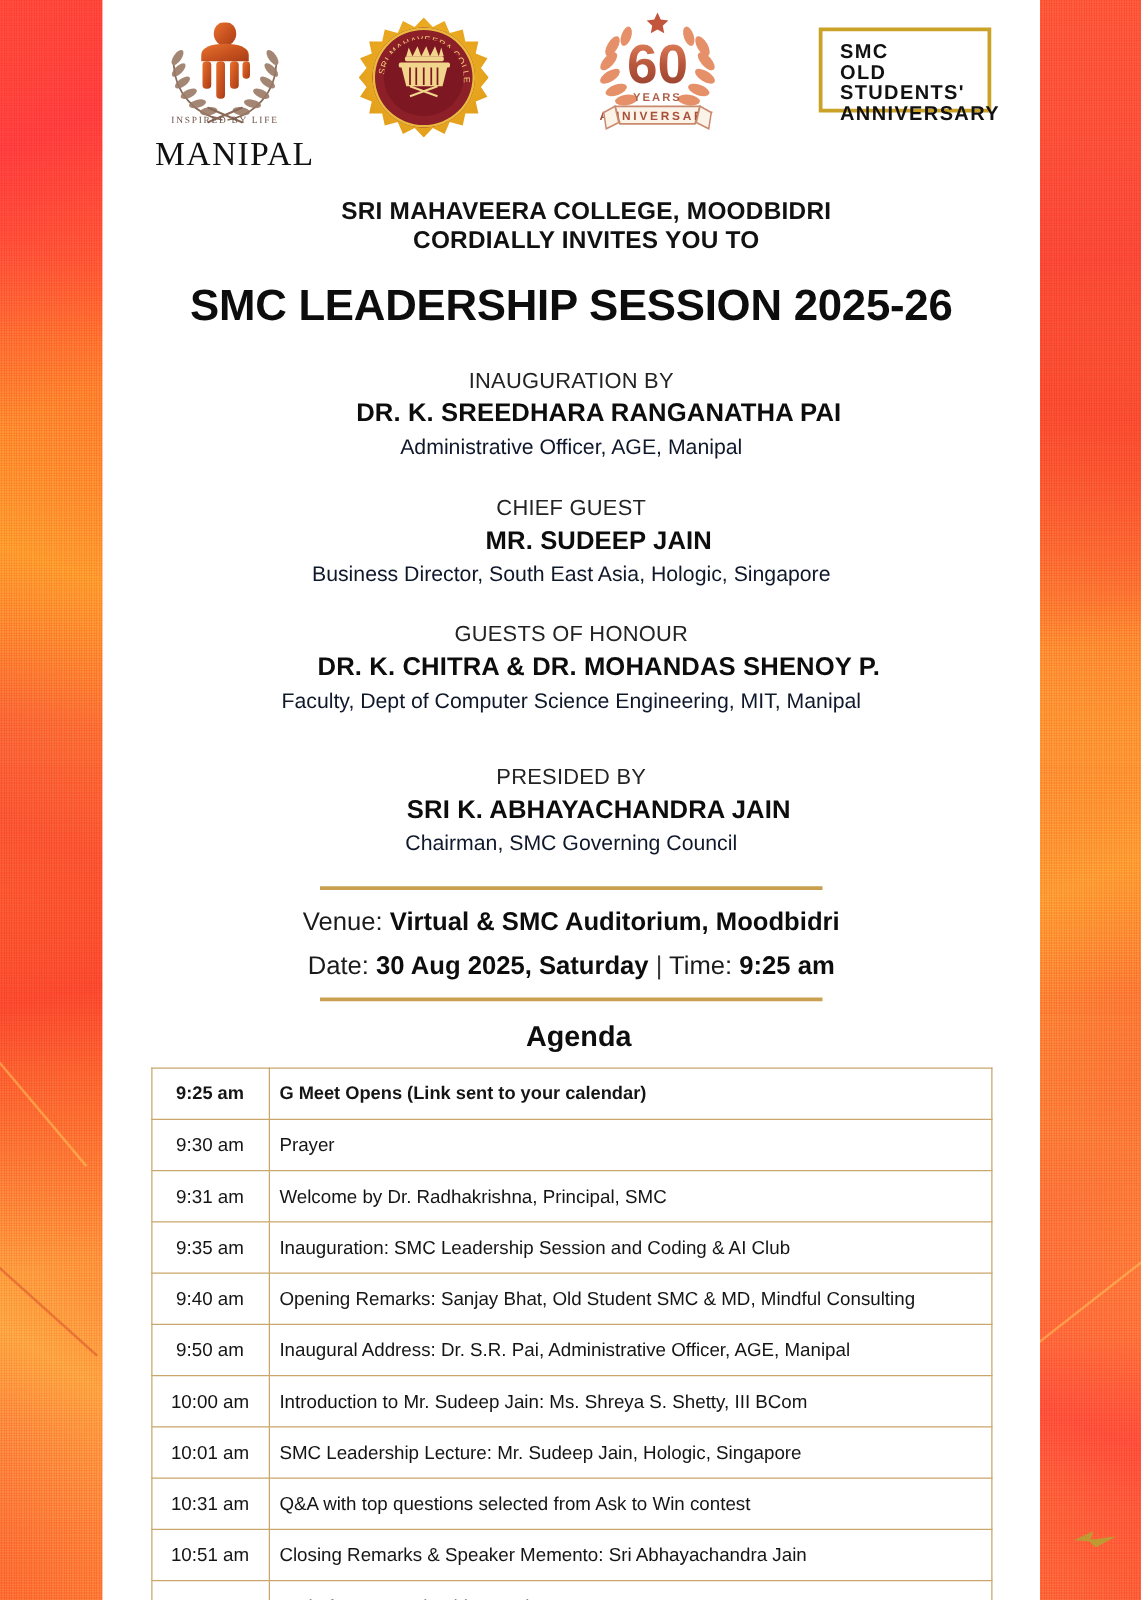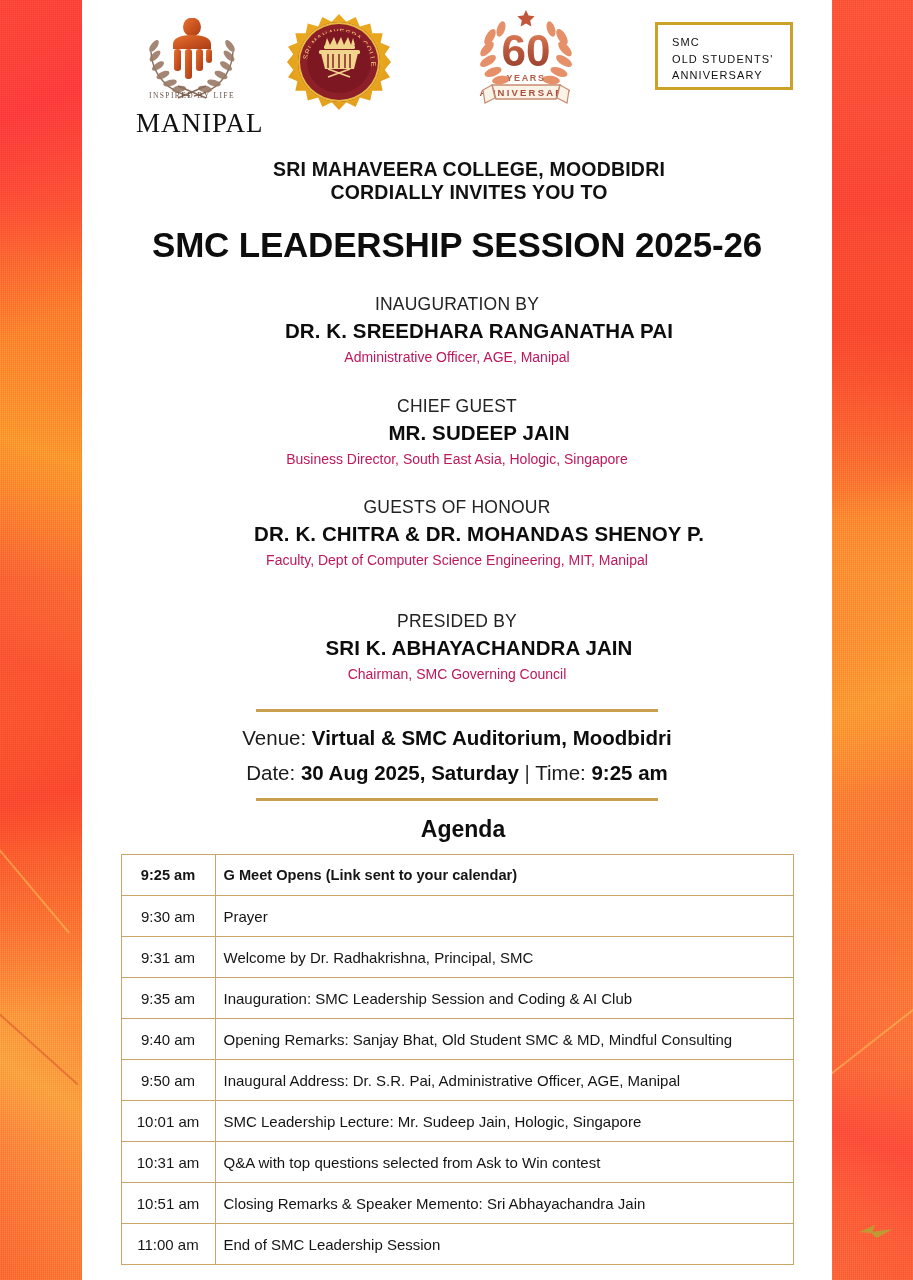--- a/index.html
+++ b/index.html
@@ -73,21 +73,21 @@
   }
 
   
   .logos {
     position: relative;
     height: 148px;
   }
   .logo { position: absolute; top: 0; }
 
   
-  .logo-manipal { left: 54px; top: 8px; width: 112px; text-align: center; }
+  .logo-manipal { left: 42px; top: 8px; width: 112px; text-align: center; }
   .manipal-emblem {
     position: relative; width: 112px; height: 104px; margin: 0 auto;
   }
   .wreath {
     position: absolute; left: 6px; top: 8px;
     width: 100px; height: 84px;
     border: 0;
   }
   .flame {
     position: absolute; left: 50%; top: 10px; transform: translateX(-50%);
@@ -138,21 +138,21 @@
   .logo-osa {
     left: 573px; top: 22px;
     width: 138px; height: 68px;
     border: 3px solid #c9a227;
     background: #fff;
     box-sizing: border-box;
     padding: 9px 0 0 14px;
   }
   .osa-line {
     font-family: "Liberation Sans", sans-serif;
-    font-weight: normal; font-size: 11px;
+    font-weight: bold; font-size: 16px;
     letter-spacing: 1.1px; color: #111;
     line-height: 16.5px;
   }
 
   
   .host-line {
     text-align: center; font-weight: bold;
     font-size: 19.5px; letter-spacing: 0.2px; color: #111; padding-left: 24px;
   }
   .host-1 { margin-top: 10px; }
@@ -172,21 +172,21 @@
   .block .role {
     font-size: 17.5px; color: #232323; letter-spacing: .2px;
     line-height: 25px;
     text-align: center;
   }
   .block .person {
     font-size: 20.5px; font-weight: bold; color: #0d0d0d;
     line-height: 28px; letter-spacing: .1px; padding-left: 44px;
   }
   .block .affil {
-    font-size: 14px; color: #be185d; line-height: 25px;
+    font-size: 17px; color: #0f172a; line-height: 25px;
   }
   .block-inaug { margin-top: 27px; }
   .block-chief { margin-top: 24px; }
   .block-honour { margin-top: 23px; }
   .block-presided { margin-top: 36px; }
 
   
   .rule {
     width: 402px; height: 3px;
     background: #c9a050;
@@ -439,20 +439,24 @@
       </tr>
       <tr>
         <td class="time">9:40 am</td>
         <td>Opening Remarks: Sanjay Bhat, Old Student SMC &amp; MD, Mindful Consulting</td>
       </tr>
       <tr>
         <td class="time">9:50 am</td>
         <td>Inaugural Address: Dr. S.R. Pai, Administrative Officer, AGE, Manipal</td>
       </tr>
       <tr>
+        <td class="time">10:00 am</td>
+        <td>Introduction to Mr. Sudeep Jain: Ms. Shreya S. Shetty, III BCom</td>
+      </tr>
+      <tr>
         <td class="time">10:01 am</td>
         <td>SMC Leadership Lecture: Mr. Sudeep Jain, Hologic, Singapore</td>
       </tr>
       <tr>
         <td class="time">10:31 am</td>
         <td>Q&amp;A with top questions selected from Ask to Win contest</td>
       </tr>
       <tr>
         <td class="time">10:51 am</td>
         <td>Closing Remarks &amp; Speaker Memento: Sri Abhayachandra Jain</td>

